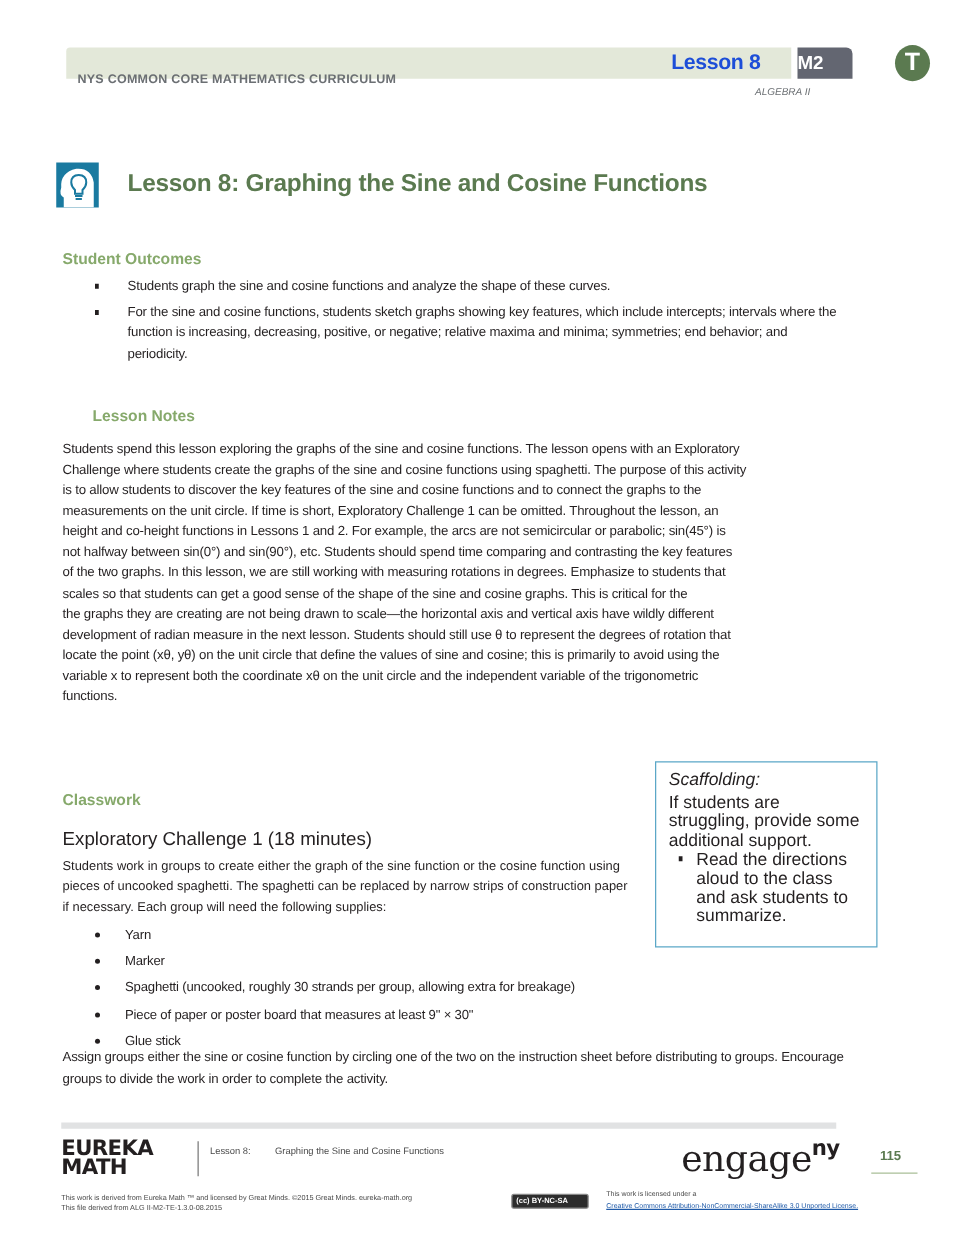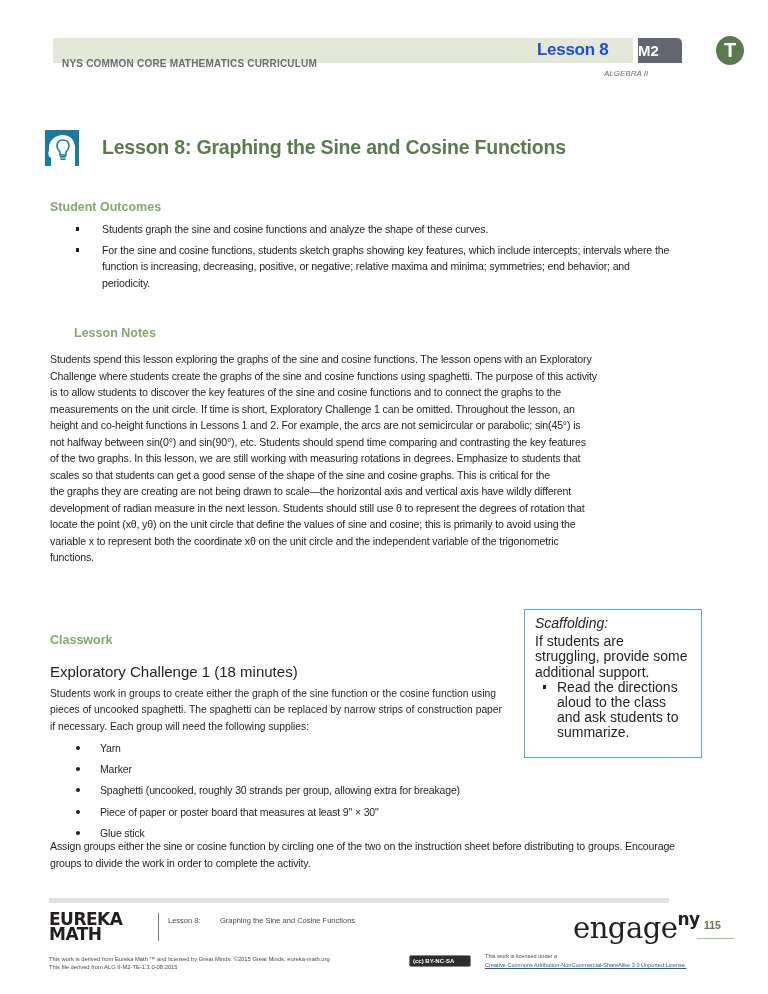--- a/index.html
+++ b/index.html
@@ -70,21 +70,21 @@
     .scaffold-title { font-style: italic; margin-bottom: 3px; }
     .scaffold-item { position: relative; padding-left: 22px; }
     .scaffold-item .sq { position: absolute; left: 8px; top: 5px; width: 3px; height: 4px; background: #231f20; }
 
     .footer-bar { position: absolute; left: 49px; top: 898px; width: 620px; height: 5px; background: #e1e2e3; }
     .footer-logo { position: absolute; left: 49px; top: 912px; font-size: 17px; font-weight: 900; line-height: 15px; color: #231f20; font-family: "DejaVu Sans", sans-serif; letter-spacing: -0.5px; }
     .footer-divider { position: absolute; left: 158px; top: 913px; width: 1px; height: 28px; background: #7a7a7a; }
     .footer-lesson { position: absolute; left: 168px; top: 916px; font-size: 7.5px; color: #4a4a4a; }
     .footer-lesson-title { position: absolute; left: 220px; top: 916px; font-size: 7.5px; color: #4a4a4a; }
     .footer-derived { position: absolute; left: 49px; top: 955px; font-size: 5.8px; line-height: 8px; color: #4a4a4a; }
-    .engage { position: absolute; left: 573px; top: 909px; font-size: 29px; color: #231f20; font-family: "DejaVu Serif", serif; letter-spacing: -0.5px; }
+    .engage { position: absolute; left: 545px; top: 909px; font-size: 29px; color: #231f20; font-family: "DejaVu Serif", serif; letter-spacing: -0.5px; }
     .engage sup { font-size: 17px; font-weight: bold; font-family: "DejaVu Sans", sans-serif; vertical-align: 13px; }
     .page-num { position: absolute; left: 704px; top: 919px; font-size: 10.5px; font-weight: bold; color: #5b7a50; }
     .page-line { position: absolute; left: 697px; top: 938px; width: 37px; height: 1px; background: #a9bf98; }
     .cc-badge { position: absolute; left: 409px; top: 955px; width: 62px; height: 12px; background: #2d2d2d; border: 1px solid #888; color: #fff; font-size: 6px; font-weight: bold; line-height: 10px; padding-left: 3px; border-radius: 2px; }
     .license-intro { position: absolute; left: 485px; top: 953px; font-size: 5.6px; color: #4a4a4a; }
     .license-link { position: absolute; left: 485px; top: 962px; font-size: 5.6px; color: #1f5aa8; text-decoration: underline; }
   </style>
 </head>
 <body>
 

